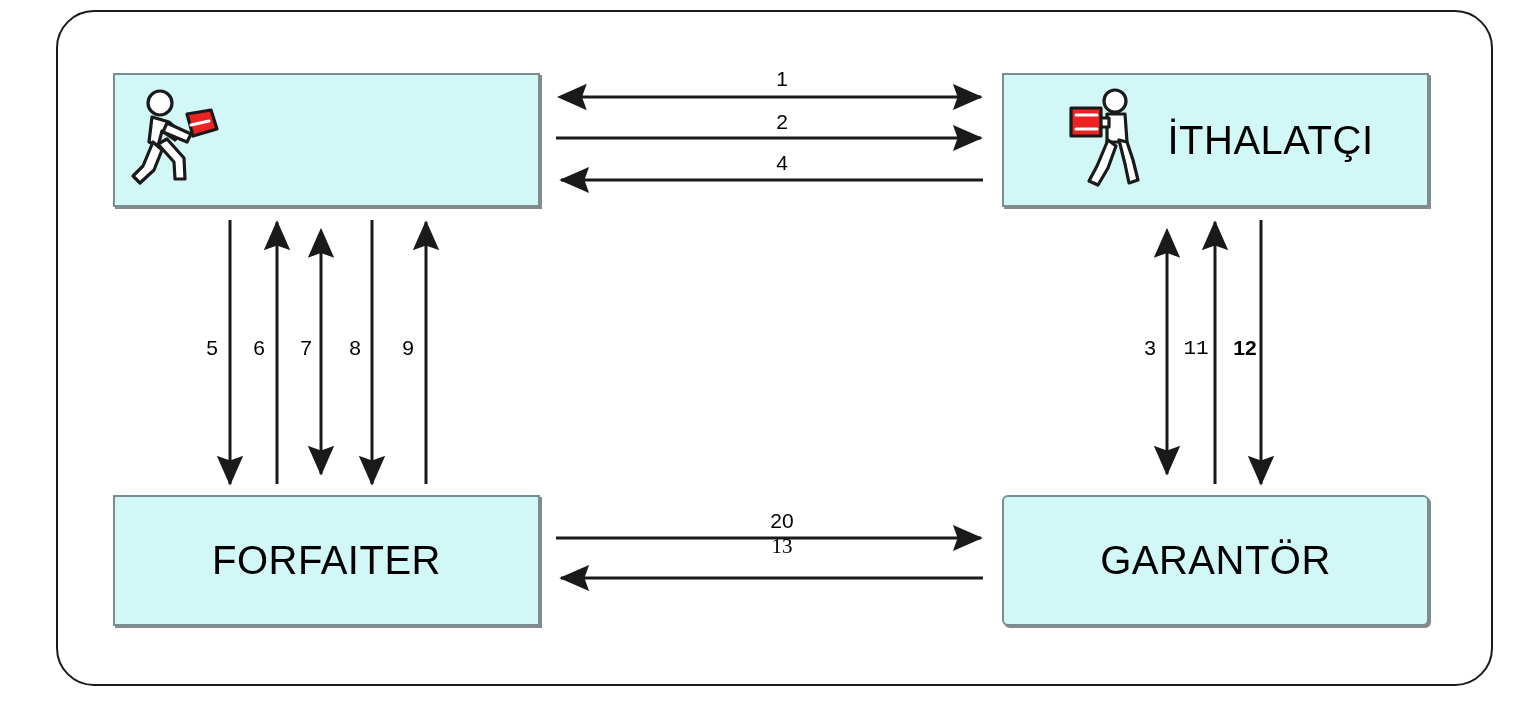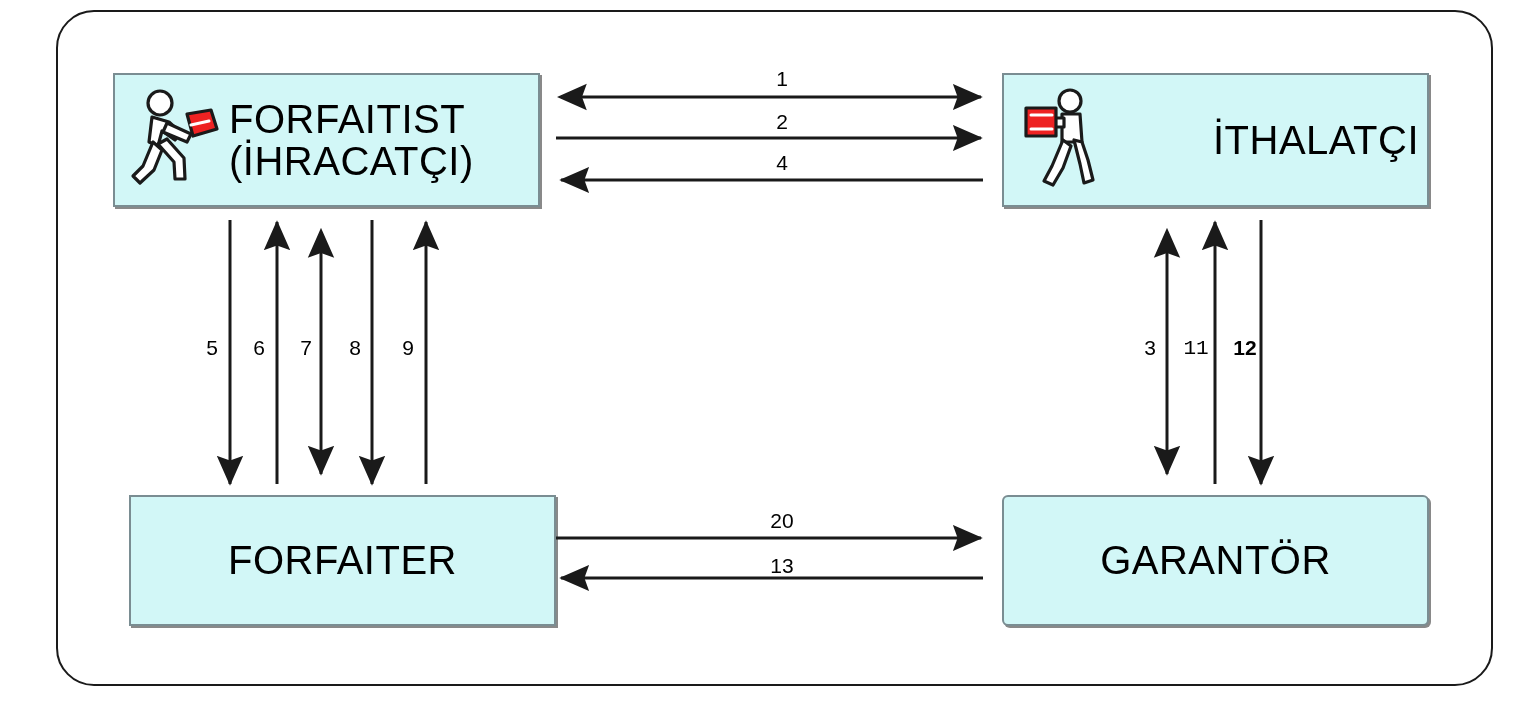--- a/index.html
+++ b/index.html
@@ -68,28 +68,27 @@
     height: 134px;
   }
   #node-exporter .node-inner { gap: 4px; justify-content: flex-start; padding-left: 14px;}
   #node-exporter .node-label { font-size: 40px; text-align: left;}
   #node-importer {
     left: 1002px;
     top: 73px;
     width: 427px;
     height: 134px;
   }
-  #node-importer .node-inner { gap: 12px; justify-content: space-between; padding-left: 14px;}
+  #node-importer .node-inner { gap: 12px; justify-content: center; padding-left: 14px;}
   #node-importer .node-label { font-size: 40px; }
   #node-forfaiter {
     left: 113px;
     top: 495px;
     width: 427px;
     height: 131px;
-    margin-left: 16px;
   }
   #node-guarantor {
     left: 1002px;
     top: 495px;
     width: 427px;
     height: 131px;
     border-radius: 6px;
   }
   
   .arrow-layer {
@@ -130,22 +129,20 @@
 
             <path d="M24 58 L14 82 L4 92 L11 99 L25 86 L33 66 Z" fill="#ffffff"></path>
 
             <path d="M29 60 L45 78 L46 95 L56 95 L55 74 L38 55 Z" fill="#ffffff"></path>
 
             <path d="M58 30 L82 26 L88 45 L64 52 Z" fill="#ee2222"></path>
             <path d="M62 41 L80 37" fill="none" stroke="#ffffff" stroke-width="3"></path>
           </g>
         </svg>
       </span>
-      <span class="node-label">FORFAITIST
-(İHRACATÇI)</span>
     </div>
   </div>
 
   <div class="node" id="node-importer">
     <div class="node-inner">
       <span class="node-icon">
         <svg width="92" height="112" viewBox="0 0 92 112" aria-hidden="true">
           <g stroke="#1a1a1a" stroke-width="3.2" stroke-linejoin="round" stroke-linecap="round">
 
             <circle cx="52" cy="17" r="11" fill="#ffffff"></circle>
@@ -215,15 +212,15 @@
   <div class="arrow-label" style="left:259px; top:348px;">6</div>
   <div class="arrow-label" style="left:306px; top:348px;">7</div>
   <div class="arrow-label" style="left:355px; top:348px;">8</div>
   <div class="arrow-label" style="left:408px; top:348px;">9</div>
 
   <div class="arrow-label" style="left:1150px; top:348px;">3</div>
   <div class="arrow-label" style="left:1196px; top:348px;font-family:Liberation Mono, monospace;">11</div>
   <div class="arrow-label" style="left:1245px; top:348px;font-weight:bold;">12</div>
 
   <div class="arrow-label" style="left:782px; top:521px;">20</div>
-  <div class="arrow-label" style="left:782px; top:566px;">13</div>
+  <div class="arrow-label" style="left:782px; top:546px;font-family:Liberation Serif, serif;">13</div>
 
 </div>
 
 </body></html>

